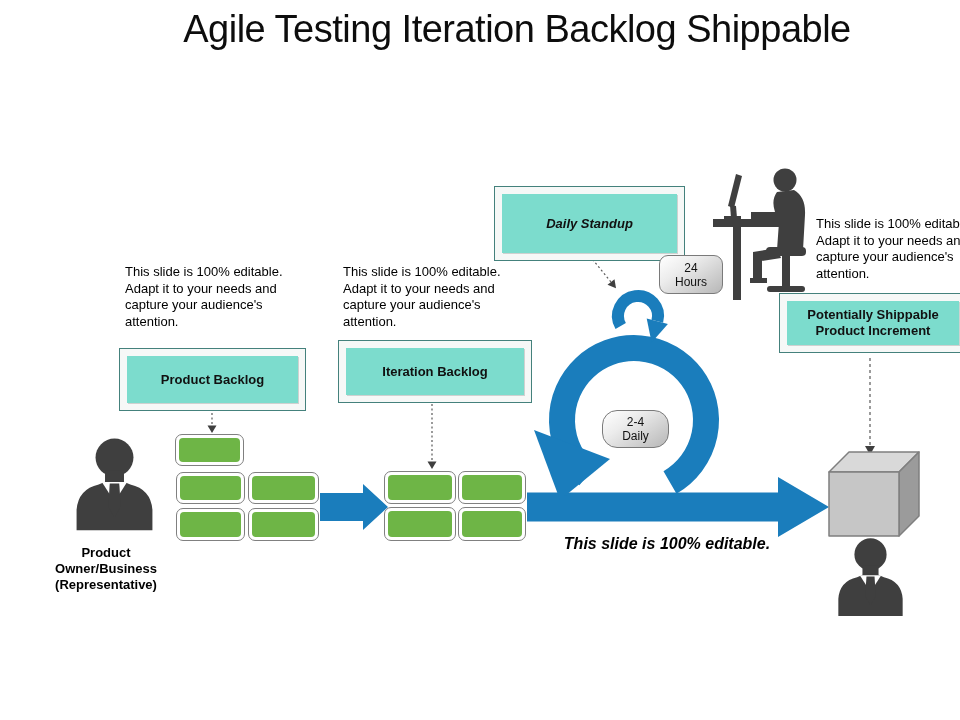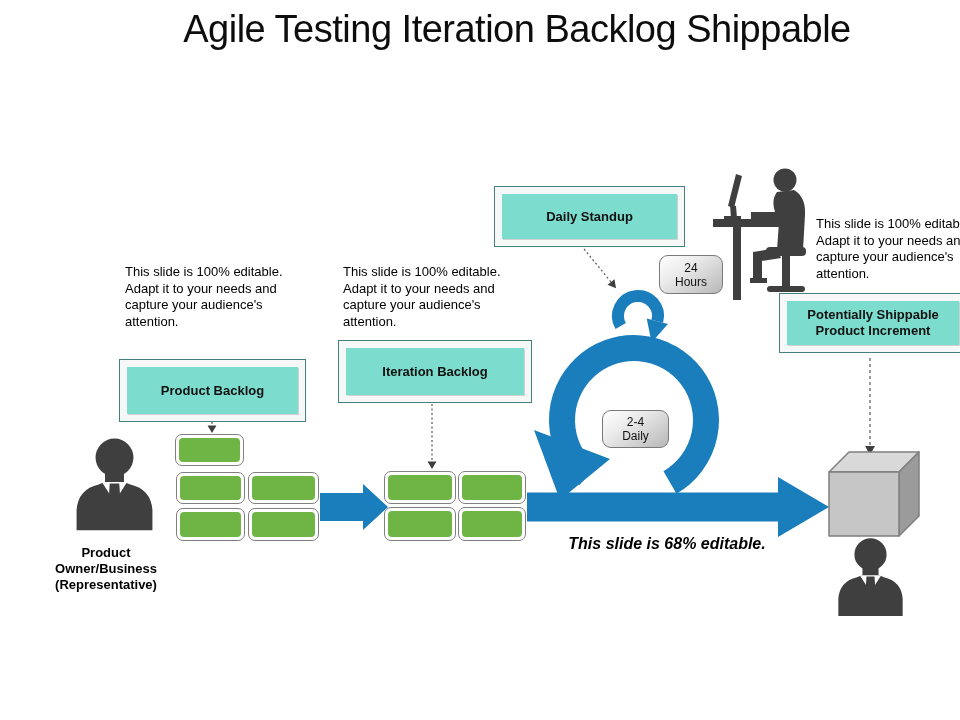--- a/index.html
+++ b/index.html
@@ -9,30 +9,30 @@
          font-size:38px;font-weight:400;color:#0d0d0d;letter-spacing:-0.5px;}
   .note{position:absolute;font-size:13px;color:#000000;line-height:16.5px;}
   .note-left{left:88px;top:264px;width:176px;}
   .note-mid{left:306px;top:264px;width:176px;}
   .note-right{left:779px;top:216px;width:168px;}
   .frame-box{position:absolute;box-sizing:border-box;background:#f6f8f7;
              border:1.4px solid #44817c;padding:7px;}
   .teal-fill{width:100%;height:100%;background:#7cdccd;display:flex;align-items:center;
              justify-content:center;text-align:center;font-weight:bold;font-size:13px;color:#111;
              box-shadow:1px 1px 0 rgba(90,90,90,.25);line-height:16px;}
-  .box-daily{left:457px;top:186px;width:191px;height:61px;}
-  .box-product{left:82px;top:359px;width:187px;height:63px;}
+  .box-daily{left:457px;top:186px;width:191px;height:75px;font-style:italic;}
+  .box-product{left:82px;top:348px;width:187px;height:63px;}
   .box-iteration{left:301px;top:340px;width:194px;height:63px;}
   .box-shippable{left:742px;top:293px;width:188px;height:60px;}
   .badge{position:absolute;box-sizing:border-box;border:1.6px solid #7a7a7a;border-radius:9px;
          background:linear-gradient(145deg,#ffffff 0%,#ececec 35%,#b7b7b7 100%);
          display:flex;flex-direction:column;align-items:center;justify-content:center;
          font-size:12px;font-weight:normal;color:#111;line-height:14px;}
   .badge-hours{left:622px;top:255px;width:64px;height:39px;}
-  .badge-weeks{left:565px;top:410px;width:67px;height:38px;}
+  .badge-weeks{left:565px;top:410px;width:67px;height:38px;border-radius:15px;}
   .green-box{position:absolute;box-sizing:border-box;background:#ffffff;border:1.3px solid #808080;
              border-radius:7px;padding:3px;}
   .green-inner{width:100%;height:100%;background:#6eb546;border-radius:4px;}
   .gb1{left:138px;top:434px;width:69px;height:32px;}
   .gb2{left:139px;top:472px;width:69px;height:32px;}
   .gb3{left:211px;top:472px;width:71px;height:32px;}
   .gb4{left:139px;top:508px;width:69px;height:33px;}
   .gb5{left:211px;top:508px;width:71px;height:33px;}
   .gb6{left:347px;top:471px;width:72px;height:33px;}
   .gb7{left:421px;top:471px;width:68px;height:33px;}
@@ -160,15 +160,15 @@
     </div>
   <div class="green-box gb8">
       <div class="green-inner"></div>
     </div>
   <div class="green-box gb9">
       <div class="green-inner"></div>
     </div>
 
   <div class="owner-label">Product Owner/Business (Representative)</div>
 
-  <div class="bottom-note">This slide is 68% editable.</div>
+  <div class="bottom-note">This slide is 100% editable.</div>
 
 </div>
 
 </body></html>

